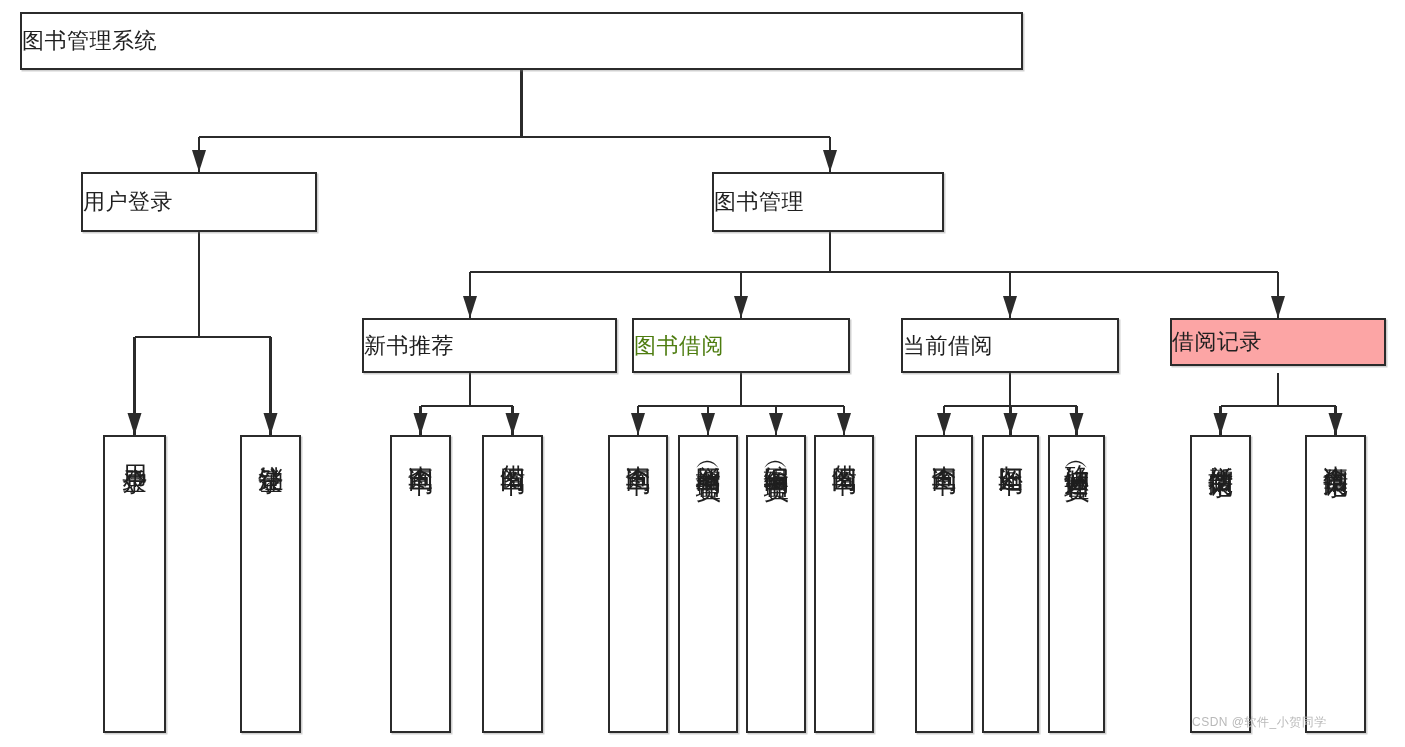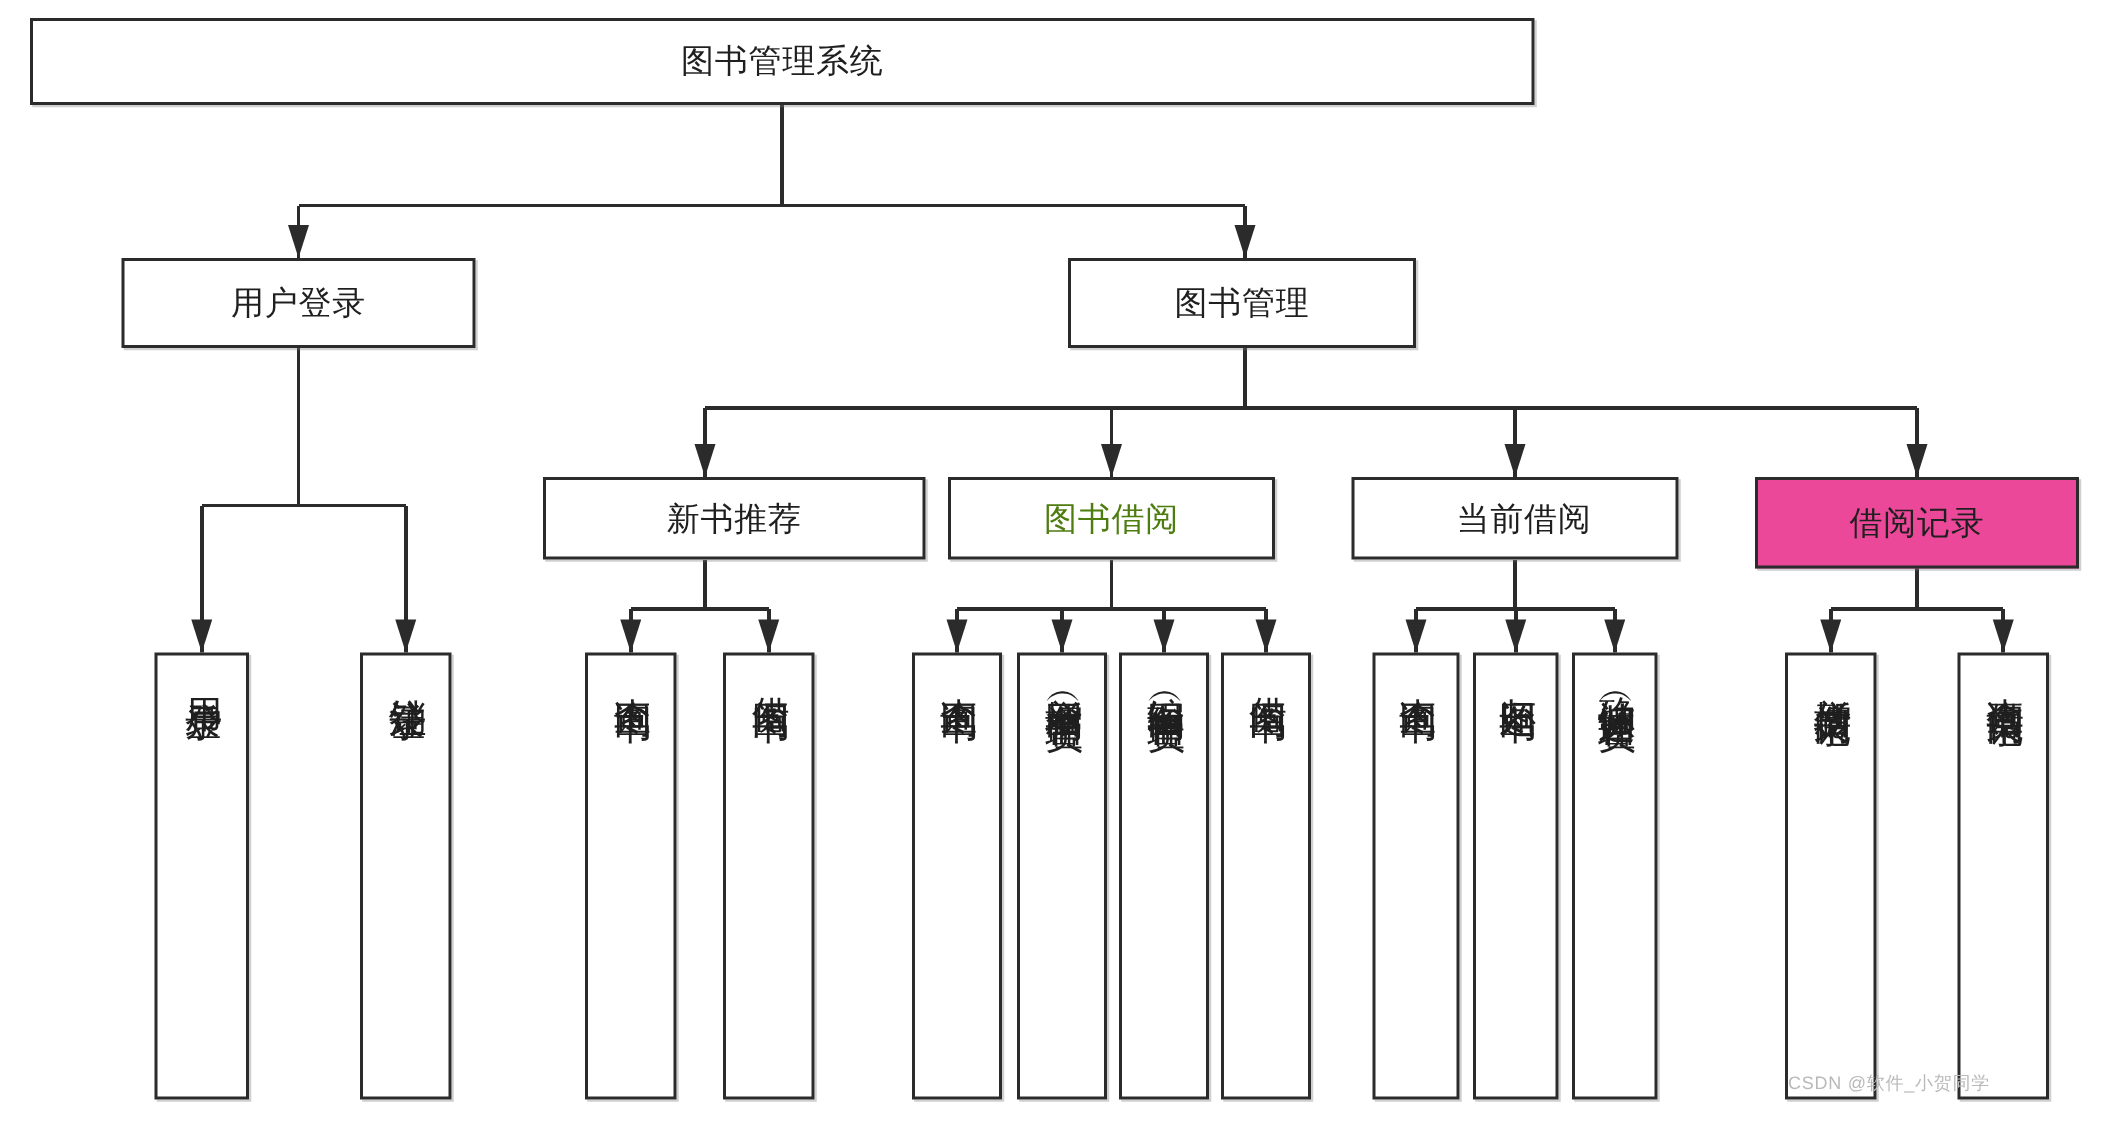--- a/index.html
+++ b/index.html
@@ -27,21 +27,20 @@
     height: 747px;
     pointer-events: none;
   }
   .node {
     position: absolute;
     box-sizing: border-box;
     border: 2.5px solid #2b2b2b;
     background: #ffffff;
     display: flex;
     align-items: center;
-    justify-content: center;
     box-shadow: 1.5px 1.5px 0 rgba(120,120,120,0.35);
   }
   .node-label {
     font-size: 22px;
     line-height: 1.18;
     letter-spacing: 0.5px;
     color: #1f1f1f;
     text-align: center;
     white-space: nowrap;
   }
@@ -142,24 +141,24 @@
       </div>
       <div class="node h" style="left: 712px; top: 172px; width: 232px; height: 60px; border-color: rgb(43, 43, 43); background: rgb(255, 255, 255);">
         <div class="node-label" style="color: rgb(31, 31, 31);">图书管理</div>
       </div>
       <div class="node h" style="left: 362px; top: 318px; width: 255px; height: 55px; border-color: rgb(43, 43, 43); background: rgb(255, 255, 255);">
         <div class="node-label" style="color: rgb(31, 31, 31);">新书推荐</div>
       </div>
       <div class="node h" style="left: 632px; top: 318px; width: 218px; height: 55px; border-color: rgb(43, 43, 43); background: rgb(255, 255, 255);">
         <div class="node-label" style="color: #4d7c0f;">图书借阅</div>
       </div>
-      <div class="node h" style="left: 901px; top: 318px; width: 218px; height: 55px; border-color: rgb(43, 43, 43); background: rgb(255, 255, 255); padding-left: 12px;">
+      <div class="node h" style="left: 901px; top: 318px; width: 218px; height: 55px; border-color: rgb(43, 43, 43); background: rgb(255, 255, 255);">
         <div class="node-label" style="color: rgb(31, 31, 31);">当前借阅</div>
       </div>
-      <div class="node h" style="left: 1170px; top: 318px; width: 216px; height: 61px; border-color: rgb(43, 43, 43); background: #ec4899;">
+      <div class="node h" style="left: 1170px; top: 318px; width: 216px; height: 48px; border-color: rgb(43, 43, 43); background: #fca5a5;">
         <div class="node-label" style="color: rgb(31, 31, 31);">借阅记录</div>
       </div>
       <div class="node v" style="left: 103px; top: 435px; width: 63px; height: 298px; border-color: rgb(43, 43, 43); background: rgb(255, 255, 255);">
         <div class="node-label" style="color: rgb(31, 31, 31);">用户登录</div>
       </div>
       <div class="node v" style="left: 240px; top: 435px; width: 61px; height: 298px; border-color: rgb(43, 43, 43); background: rgb(255, 255, 255);">
         <div class="node-label" style="color: rgb(31, 31, 31);">注销登录</div>
       </div>
       <div class="node v" style="left: 390px; top: 435px; width: 61px; height: 298px; border-color: rgb(43, 43, 43); background: rgb(255, 255, 255);">
         <div class="node-label" style="color: rgb(31, 31, 31);">查询图书</div>

